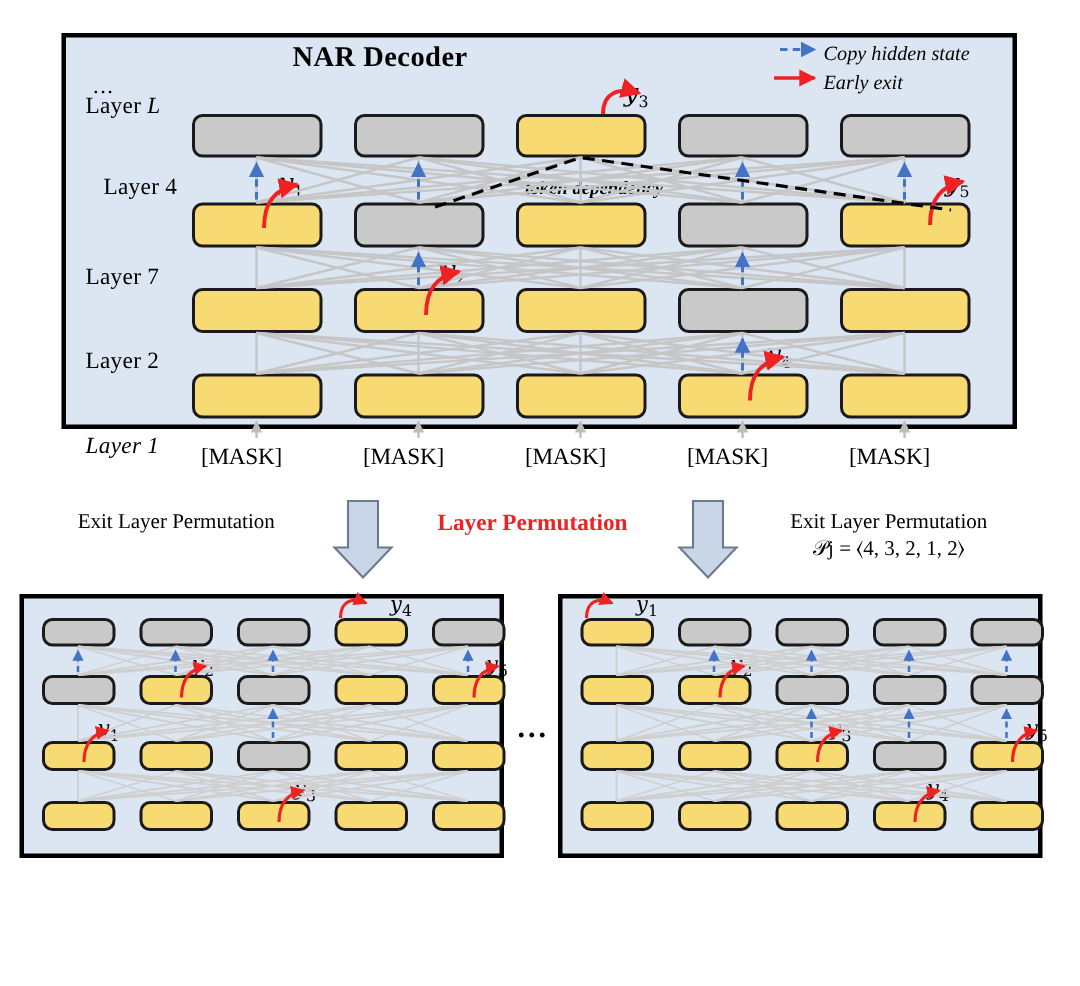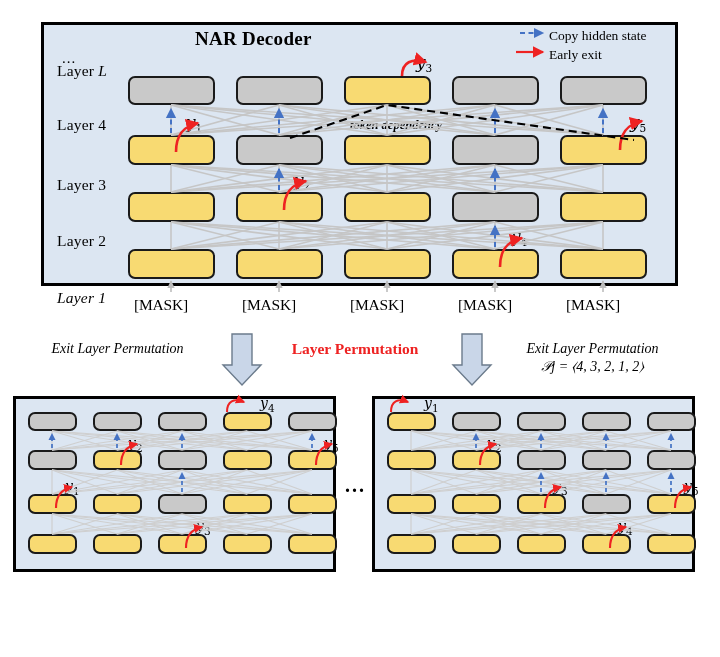--- a/index.html
+++ b/index.html
@@ -14,41 +14,41 @@
   .node.g{background:#c9c9c9;}
 
   .lbl{position:absolute;white-space:nowrap;}
   .layer-label{font-size:15.5px;letter-spacing:.2px;margin-top:34px;}
   .layer-label i{font-style:italic;}
   .title{font-weight:bold;font-size:19px;letter-spacing:.3px;}
   .dots{font-size:15px;letter-spacing:1px;}
   .mask{font-size:15.5px;letter-spacing:-.2px;}
   .tokdep{font-style:italic;font-weight:bold;font-size:12.5px;}
 
-  .legend-txt{font-size:13.5px;}
+  .legend-txt{font-size:13.5px;font-style:italic;}
 
   .ytag{position:absolute;font-style:italic;font-size:17px;font-family:"DejaVu Serif",serif;}
   .ytag sub{font-size:10.5px;font-style:normal;}
 
-  .permtxt{position:absolute;text-align:center;font-style:italic;font-size:14px;line-height:1.32;}
+  .permtxt{position:absolute;text-align:center;font-size:14px;line-height:1.32;}
   .lplm{position:absolute;text-align:center;color:#ee2222;font-weight:bold;
         font-size:15.5px;line-height:1.28;font-family:"Liberation Serif",serif;}
   .elips{position:absolute;font-size:20px;font-weight:bold;letter-spacing:2px;}
 
   svg.ov{position:absolute;left:0;top:0;width:720px;height:657px;pointer-events:none;}
 </style>
 </head>
 <body>
 
 <div class="panel" id="main-panel" style="left:41px;top:22px;width:637px;height:264px;"></div>
 
 <div class="lbl layer-label" style="left:57px;top:28px;">Layer <i>L</i></div>
 <div class="lbl dots" style="left:62px;top:50px;">...</div>
-<div class="lbl layer-label" style="left:57px;top:82px;">Layer 4</div>
-<div class="lbl layer-label" style="left:57px;top:142px;">Layer 3</div>
+<div class="lbl layer-label" style="left:69px;top:82px;">Layer 4</div>
+<div class="lbl layer-label" style="left:57px;top:142px;">Layer 7</div>
 <div class="lbl layer-label" style="left:57px;top:198px;">Layer 2</div>
 <div class="lbl layer-label" style="left:57px;top:255px;font-style:italic;">Layer 1</div>
 
 <div class="lbl title" style="left:195px;top:28px;">NAR Decoder</div>
 
 <div class="lbl legend-txt" style="left:549px;top:28px;">Copy hidden state</div>
 <div class="lbl legend-txt" style="left:549px;top:47px;">Early exit</div>
 
 <div class="lbl tokdep" style="left:350px;top:118px;">token dependency</div>
 

